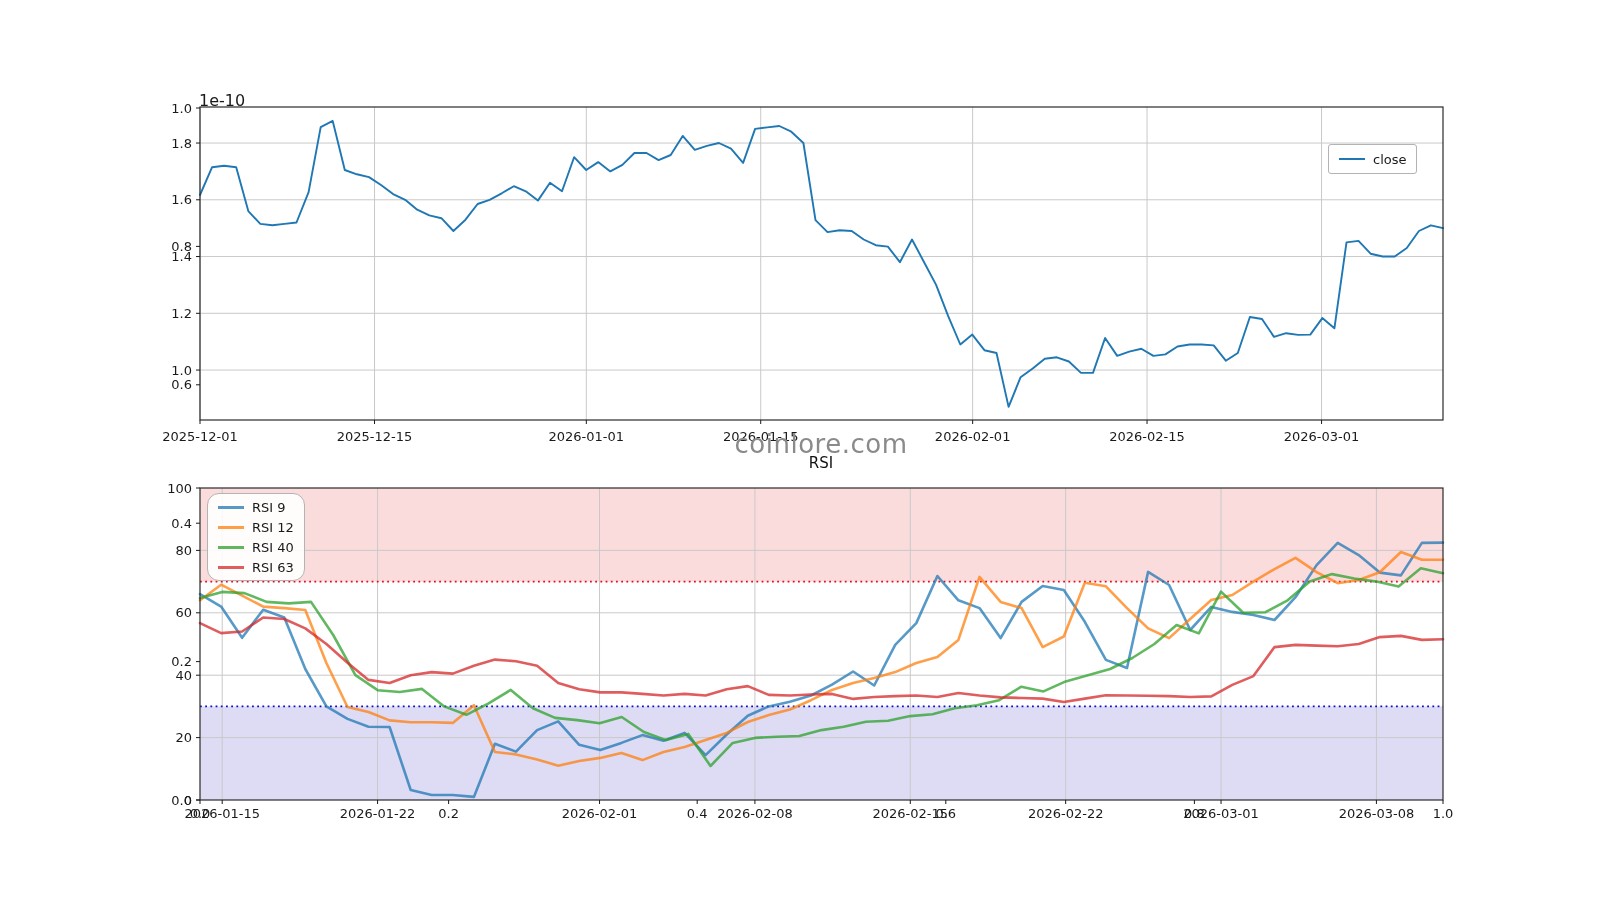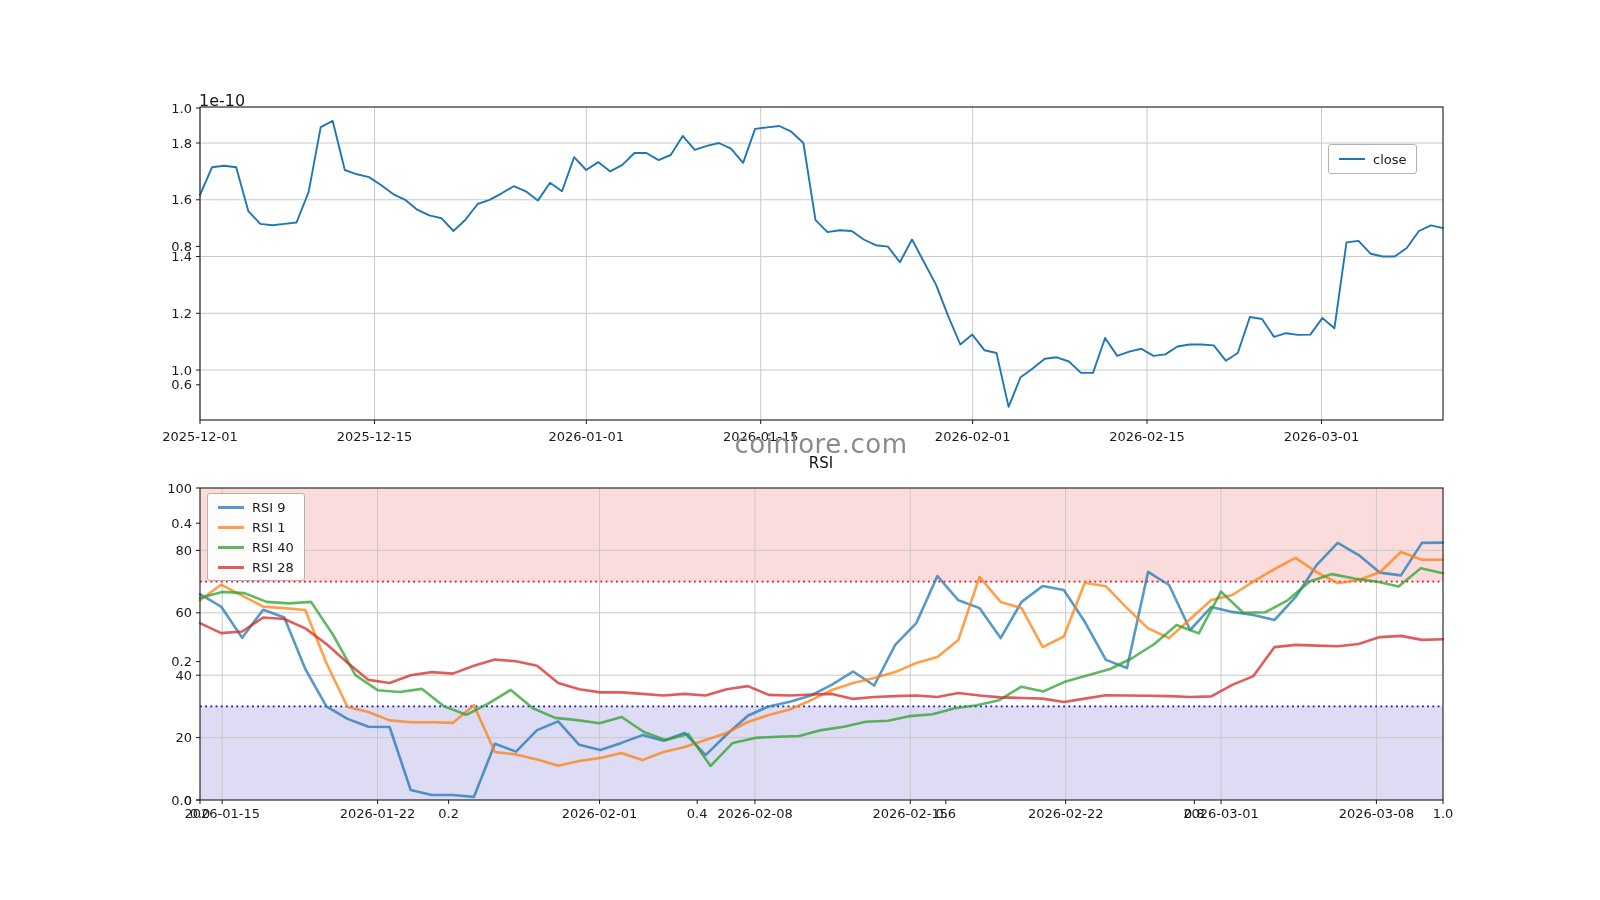--- a/index.html
+++ b/index.html
@@ -9,21 +9,21 @@
   .watermark{position:absolute;left:0;top:429px;width:1642px;text-align:center;
              font-size:26px;color:#8a8a8a;letter-spacing:0.5px;}
   .rsi-title{position:absolute;left:0;top:454px;width:1642px;text-align:center;
              font-size:15px;color:#111111;}
   .offset-label{position:absolute;left:199px;top:91px;font-size:16px;color:#1a1a1a;}
   .legend{position:absolute;background:rgba(255,255,255,0.9);border:1px solid #b3b3b3;
           border-radius:3px;font-size:13px;color:#1a1a1a;}
   .legend .row{display:flex;align-items:center;height:20px;padding:0 10px;}
   .legend .sample{display:inline-block;width:26px;margin-right:8px;}
   .legend-price{left:1328px;top:112px;padding:4px 0;margin-top:32px;}
-  .legend-rsi{left:207px;top:493px;padding:3px 0;}
+  .legend-rsi{left:207px;top:493px;padding:3px 0;border-radius:12px;}
 </style>
 </head>
 <body>
 
 <div class="fig">
   <svg id="plot" width="1600" height="900">
       <line x1="200" y1="107" x2="200" y2="420" stroke="#c9c9c9" stroke-width="1"></line>
       <line x1="374.5172" y1="107" x2="374.5172" y2="420" stroke="#c9c9c9" stroke-width="1"></line>
       <line x1="586.3244" y1="107" x2="586.3244" y2="420" stroke="#c9c9c9" stroke-width="1"></line>
       <line x1="760.7173" y1="107" x2="760.7173" y2="420" stroke="#c9c9c9" stroke-width="1"></line>
@@ -148,24 +148,24 @@
     </div>
   </div>
 
   <div class="legend legend-rsi">
     <div class="row">
       <span class="sample" style="border-top: 3px solid rgba(31, 119, 180, 0.75);"></span>
       <span>RSI 9</span>
     </div>
     <div class="row">
       <span class="sample" style="border-top: 3px solid rgba(255, 127, 14, 0.75);"></span>
-      <span>RSI 1</span>
+      <span>RSI 12</span>
     </div>
     <div class="row">
       <span class="sample" style="border-top: 3px solid rgba(44, 160, 44, 0.75);"></span>
       <span>RSI 40</span>
     </div>
     <div class="row">
       <span class="sample" style="border-top: 3px solid rgba(214, 39, 40, 0.75);"></span>
-      <span>RSI 28</span>
+      <span>RSI 63</span>
     </div>
   </div>
 </div>
 
 </body></html>

